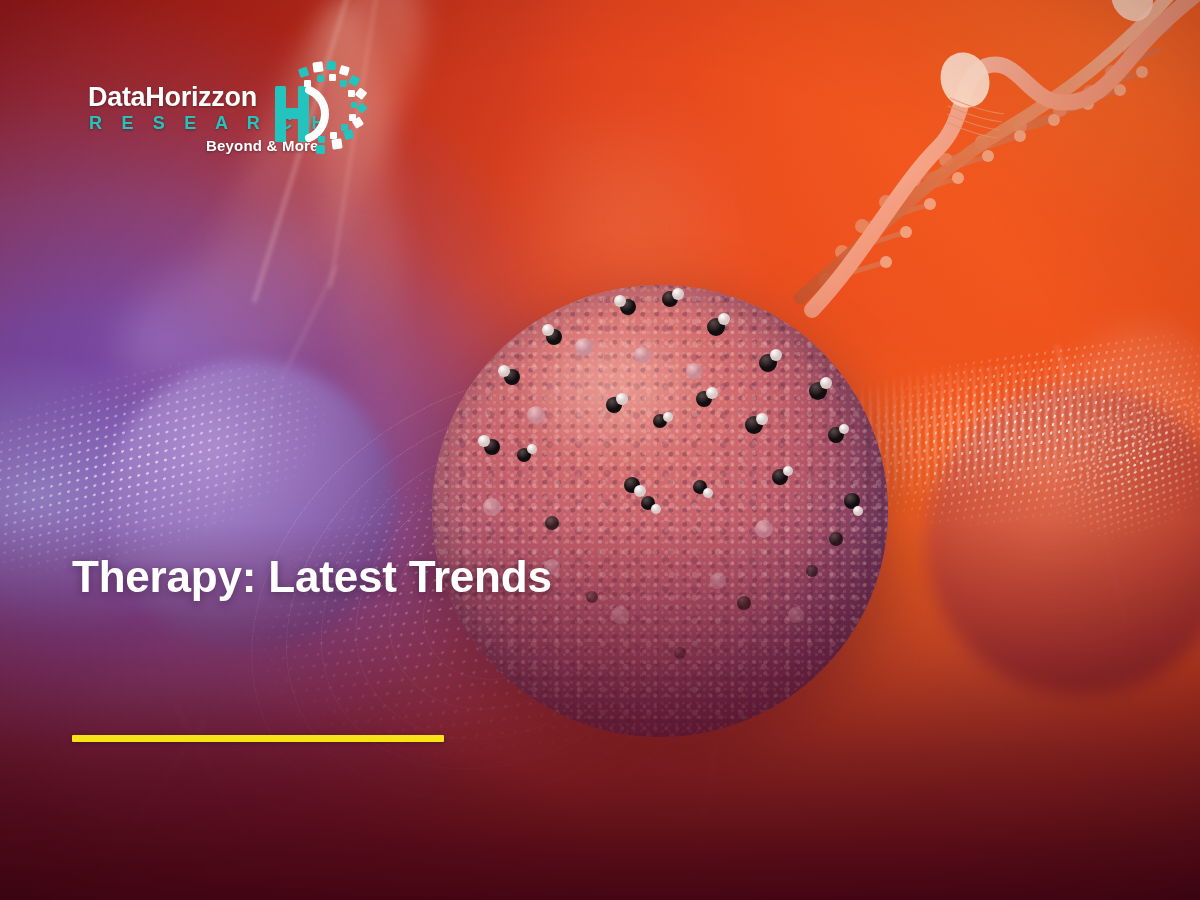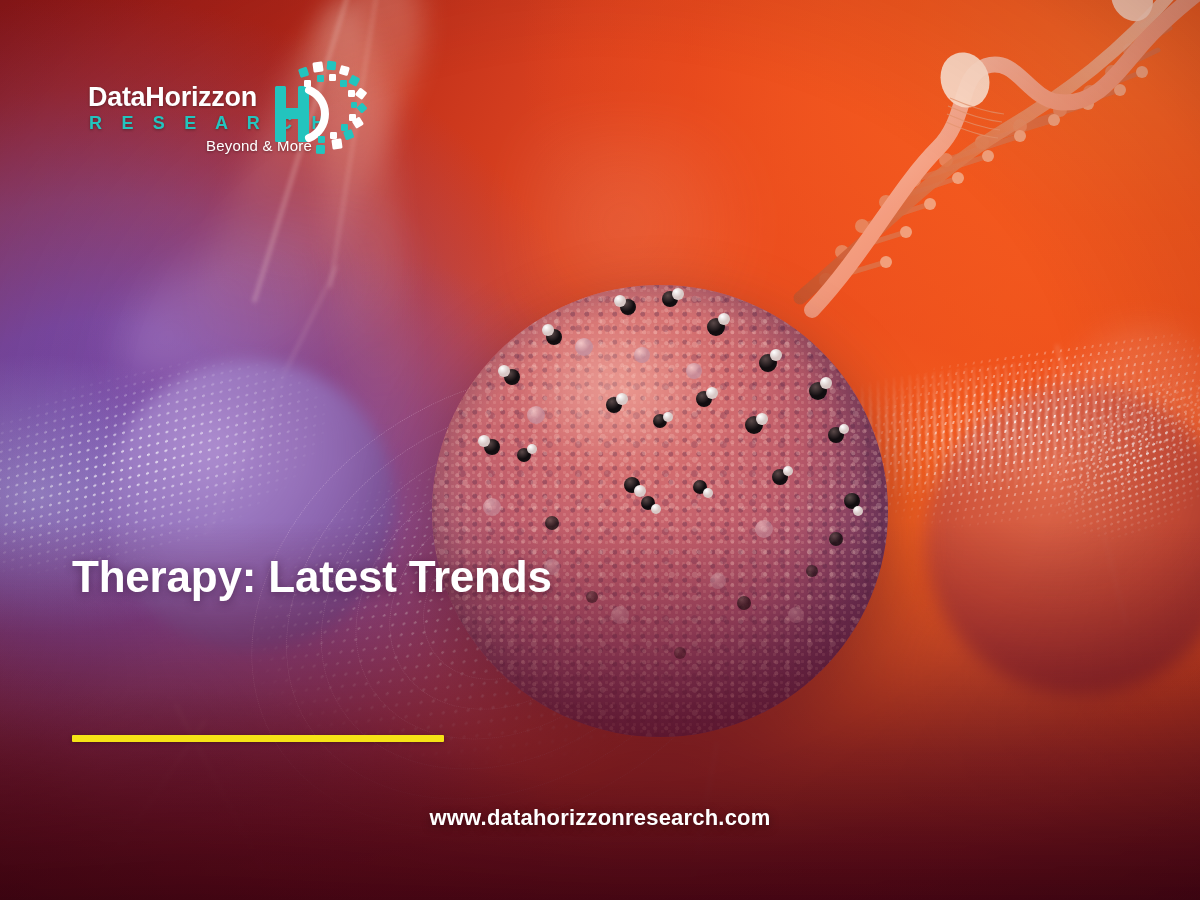--- a/index.html
+++ b/index.html
@@ -298,21 +298,21 @@
     text-shadow:0 1px 3px rgba(0,0,0,.35);
   }
   .logo-sub {
     position:absolute; left:1px; top:52px;
     font-size:18px; font-weight:700; color:#23C4BE;
     letter-spacing:7.2px; line-height:1;
     text-shadow:0 1px 3px rgba(0,0,0,.35);
   }
   .logo-tag {
     position:absolute; left:118px; top:76px;
-    font-size:15px; font-weight:400; color:#ffffff;
+    font-size:15px; font-weight:700; color:#ffffff;
     letter-spacing:.2px; line-height:1;
     text-shadow:0 1px 3px rgba(0,0,0,.4);
   }
   .logo-mark { position:absolute; left:183px; top:-2px; width:96px; height:100px; }
 
   
   .title {
     position:absolute; left:72px; top:548px; width:640px;
     color:#ffffff; font-size:44px; font-weight:700;
     line-height:57px; letter-spacing:-0.2px;
@@ -582,15 +582,14 @@
       </g>
     </svg>
   </div>
 
   <div class="title">
     <span>Therapy: Latest Trends</span>
   </div>
 
   <div class="rule"></div>
 
-  <div class="url">www.datahorizzonresearch.com</div>
 
 </div>
 
 </body></html>

